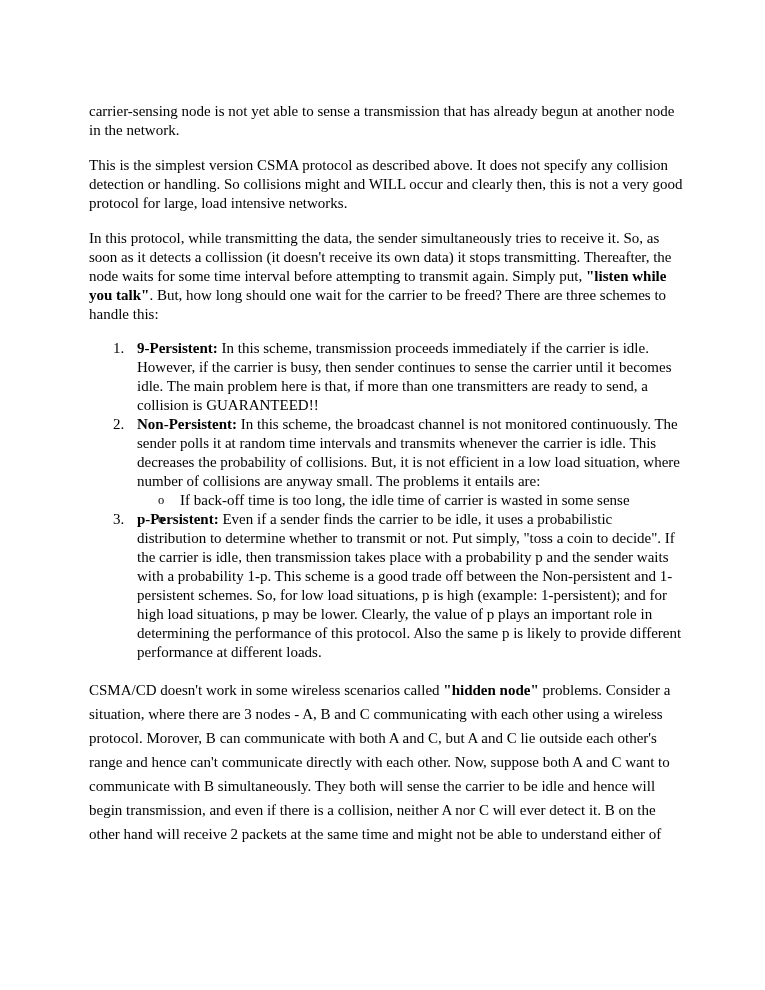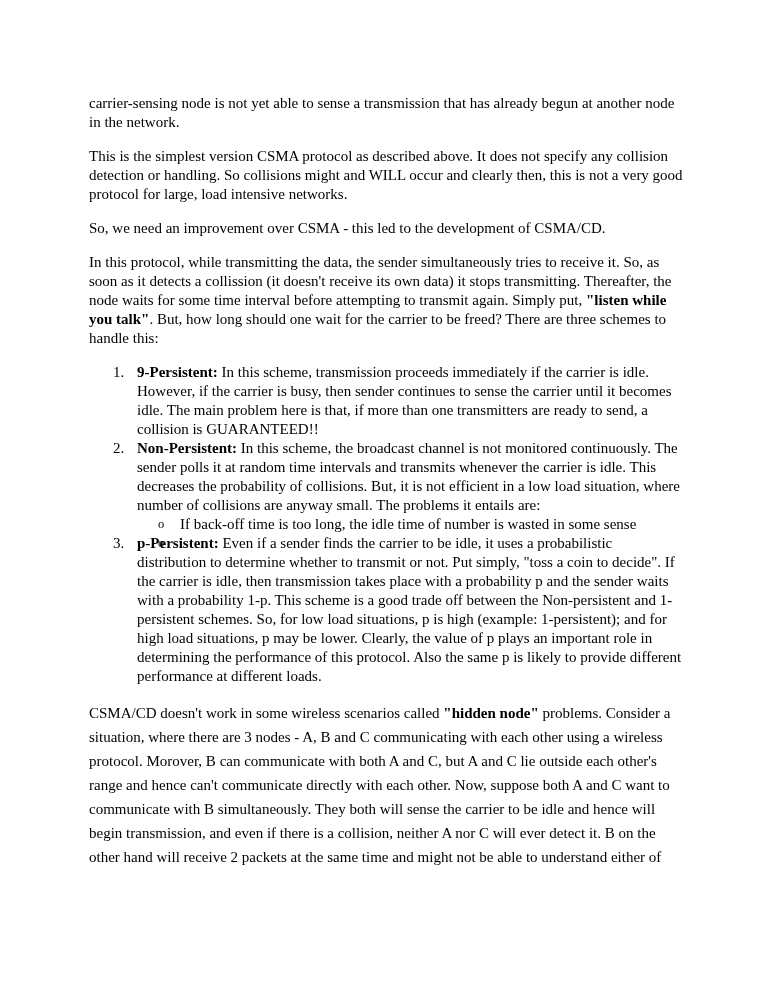--- a/index.html
+++ b/index.html
@@ -14,21 +14,21 @@
     box-sizing: border-box;
     padding: 86px 80px 0 89px;
     background: #ffffff;
     color: #000000;
     font-family: "Liberation Serif", serif;
     font-size: 15px;
     line-height: 19px;
     overflow: hidden;
   }
   .para, .heading {
-    margin: 8px 0 15px 0;
+    margin: 16px 0 15px 0;
     max-width: 596px;
   }
   .heading {
     font-weight: bold;
     font-size: 15.5px;
   }
   ol.num-list {
     list-style: none;
     margin: 0 0 15px 0;
     padding: 0;
@@ -66,34 +66,33 @@
 </head>
 <body>
 
 <div class="page">
 
   <p class="para"><span>carrier-sensing node is not yet able to sense a transmission that has already begun at another node in the network.</span></p>
 
 
   <p class="para"><span>This is the simplest version CSMA protocol as described above. It does not specify any collision detection or handling. So collisions might and WILL occur and clearly then, this is not a very good protocol for large, load intensive networks.</span></p>
 
-  <p class="para"><span>So, we need an improvement over CSMA - this led to the development of CSMA/CD.</span></p>
 
 
   <p class="para"><span>In this protocol, while transmitting the data, the sender simultaneously tries to receive it. So, as soon as it detects a collission (it doesn't receive its own data) it stops transmitting. Thereafter, the node waits for some time interval before attempting to transmit again. Simply put, </span><b>"listen while you talk"</b><span>. But, how long should one wait for the carrier to be freed? There are three schemes to handle this:</span></p>
 
   <ol class="num-list">
     <li>
       <span class="num-marker">1.</span><b>9-Persistent:</b><span> In this scheme, transmission proceeds immediately if the carrier is idle. However, if the carrier is busy, then sender continues to sense the carrier until it becomes idle. The main problem here is that, if more than one transmitters are ready to send, a collision is GUARANTEED!!</span>
     </li>
     <li>
       <span class="num-marker">2.</span><b>Non-Persistent:</b><span> In this scheme, the broadcast channel is not monitored continuously. The sender polls it at random time intervals and transmits whenever the carrier is idle. This decreases the probability of collisions. But, it is not efficient in a low load situation, where number of collisions are anyway small. The problems it entails are:</span>
       <ul class="sub-list">
         <li>
-          <span class="bullet-marker">o</span><span>If back-off time is too long, the idle time of number is wasted in some sense</span>
+          <span class="bullet-marker">o</span><span>If back-off time is too long, the idle time of carrier is wasted in some sense</span>
         </li>
         <li>
           <span class="bullet-marker">o</span>
         </li>
       </ul>
     </li>
     <li>
       <span class="num-marker">3.</span><b>p-Persistent:</b><span> Even if a sender finds the carrier to be idle, it uses a probabilistic distribution to determine whether to transmit or not. Put simply, "toss a coin to decide". If the carrier is idle, then transmission takes place with a probability p and the sender waits with a probability 1-p. This scheme is a good trade off between the Non-persistent and 1-persistent schemes. So, for low load situations, p is high (example: 1-persistent); and for high load situations, p may be lower. Clearly, the value of p plays an important role in determining the performance of this protocol. Also the same p is likely to provide different performance at different loads.</span>
     </li>
   </ol>

